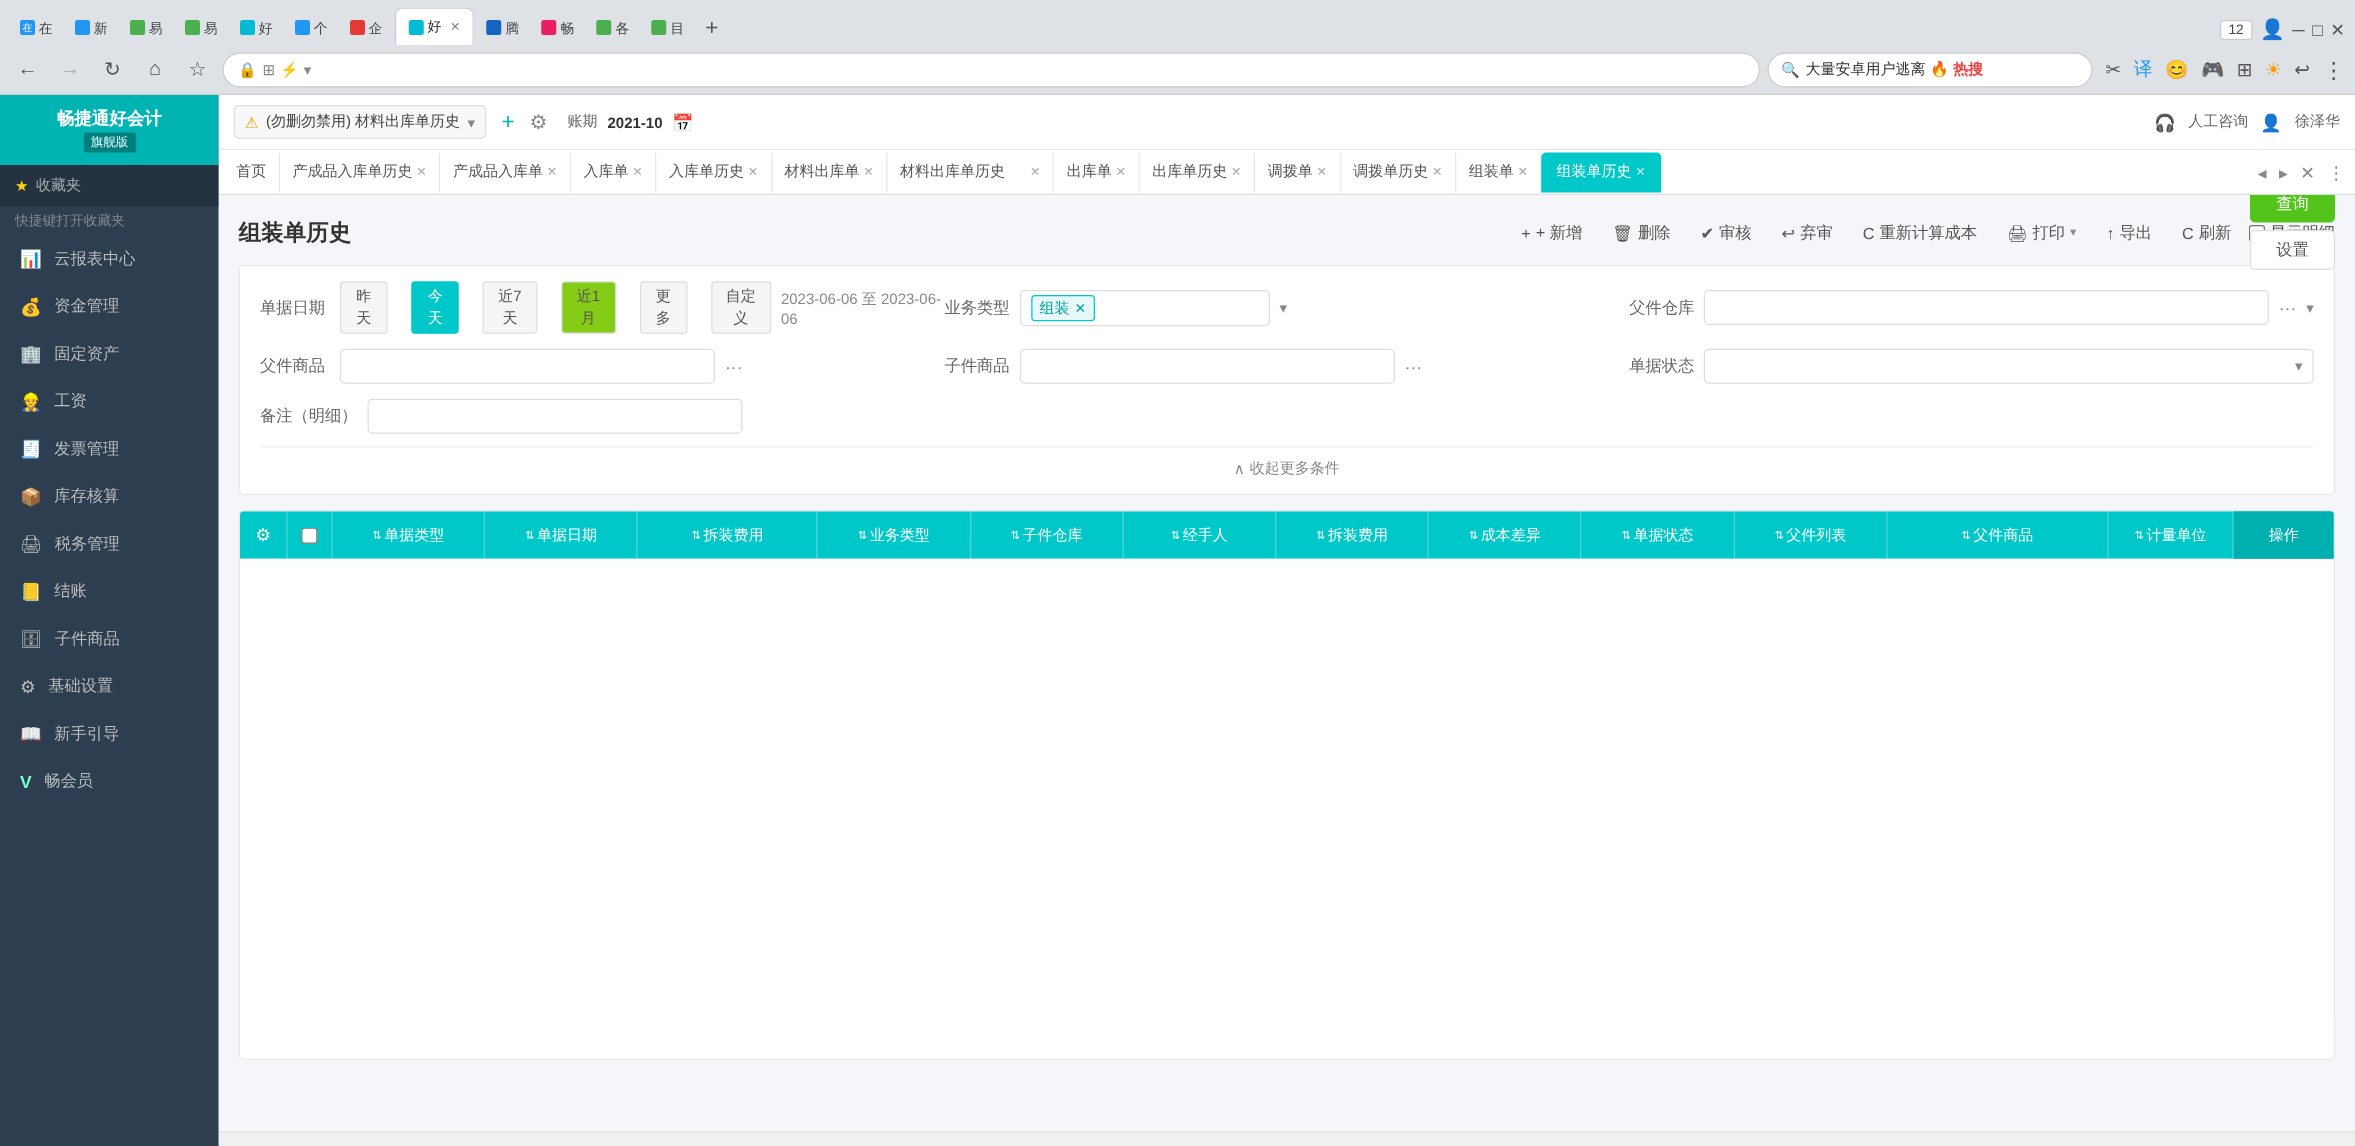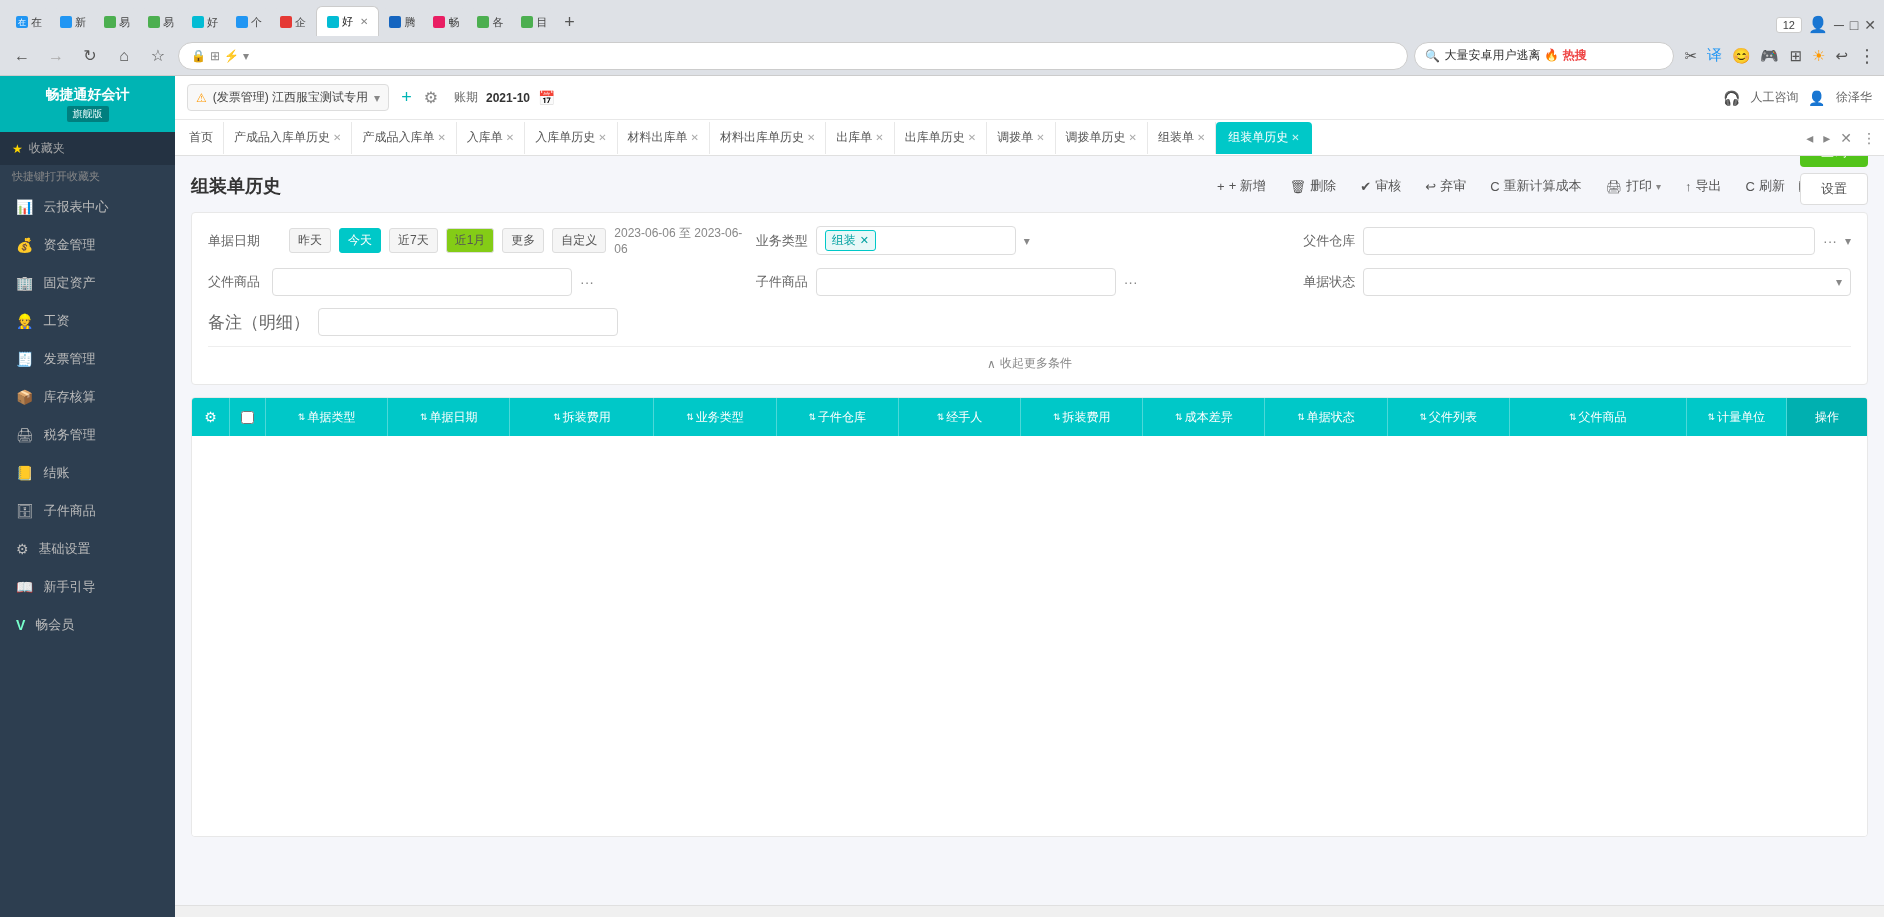--- a/index.html
+++ b/index.html
@@ -162,21 +162,21 @@
       <span style="font-size:14px;font-weight:bold;color:#7fc;">V</span>
       <span>畅会员</span>
     </div>
   </div>
 
   <div style="flex:1;background:#f5f6fa;display:flex;flex-direction:column;overflow:hidden;">
 
     <div style="background:#fff;height:44px;display:flex;align-items:center;padding:0 12px;border-bottom:1px solid #e8e8e8;gap:8px;">
       <div style="display:flex;align-items:center;gap:6px;background:#f8f8f8;border:1px solid #ddd;border-radius:4px;padding:4px 8px;font-size:12px;color:#444;cursor:pointer;max-width:280px;">
         <span style="color:#f90;font-size:12px;">⚠</span>
-        <span>(发票管理) 江西服宝测试专用</span>
+        <span>(勿删勿禁用) 材料出库单历史</span>
         <span style="color:#888;">▾</span>
       </div>
       <div style="font-size:18px;color:#00b4b4;cursor:pointer;padding:0 4px;">+</div>
       <div style="font-size:16px;color:#888;cursor:pointer;">⚙</div>
       <div style="font-size:12px;color:#666;margin-left:8px;">账期</div>
       <div style="font-size:12px;color:#333;font-weight:bold;">2021-10</div>
       <div style="font-size:14px;color:#888;cursor:pointer;">📅</div>
       <div style="margin-left:auto;display:flex;align-items:center;gap:10px;font-size:12px;color:#666;">
         <span style="font-size:14px;">🎧</span>
         <span style="cursor:pointer;">人工咨询</span>
@@ -202,21 +202,21 @@
         <span style="font-size:10px;color:#aaa;cursor:pointer;">✕</span>
       </div>
       <div style="display:flex;align-items:center;gap:3px;padding:0 10px;height:32px;font-size:12px;color:#555;cursor:pointer;border-right:1px solid #e8e8e8;white-space:nowrap;">
         <span>入库单历史</span>
         <span style="font-size:10px;color:#aaa;cursor:pointer;">✕</span>
       </div>
       <div style="display:flex;align-items:center;gap:3px;padding:0 10px;height:32px;font-size:12px;color:#555;cursor:pointer;border-right:1px solid #e8e8e8;white-space:nowrap;">
         <span>材料出库单</span>
         <span style="font-size:10px;color:#aaa;cursor:pointer;">✕</span>
       </div>
-      <div style="display:flex;align-items:center;gap:3px;padding:0 10px;height:32px;font-size:12px;color:#555;cursor:pointer;border-right:1px solid #e8e8e8;white-space:nowrap;">
+      <div style="display:flex;align-items:center;gap:20px;padding:0 10px;height:32px;font-size:12px;color:#555;cursor:pointer;border-right:1px solid #e8e8e8;white-space:nowrap;">
         <span>材料出库单历史</span>
         <span style="font-size:10px;color:#aaa;cursor:pointer;">✕</span>
       </div>
       <div style="display:flex;align-items:center;gap:3px;padding:0 10px;height:32px;font-size:12px;color:#555;cursor:pointer;border-right:1px solid #e8e8e8;white-space:nowrap;">
         <span>出库单</span>
         <span style="font-size:10px;color:#aaa;cursor:pointer;">✕</span>
       </div>
       <div style="display:flex;align-items:center;gap:3px;padding:0 10px;height:32px;font-size:12px;color:#555;cursor:pointer;border-right:1px solid #e8e8e8;white-space:nowrap;">
         <span>出库单历史</span>
         <span style="font-size:10px;color:#aaa;cursor:pointer;">✕</span>
@@ -290,21 +290,21 @@
           </div>
         </div>
       </div>
 
       <div style="background:#fff;border:1px solid #e8e8e8;border-radius:4px;padding:12px 16px;margin-bottom:12px;">
 
         <div style="display:flex;align-items:center;gap:0;margin-bottom:12px;">
 
           <div style="display:flex;align-items:center;gap:8px;flex:1;">
             <span style="font-size:13px;color:#666;white-space:nowrap;min-width:56px;">单据日期</span>
-            <div style="display:flex;align-items:center;gap:8px;margin-left:17px;">
+            <div style="display:flex;align-items:center;gap:19px;">
               <button style="padding:3px 8px;font-size:12px;color:#555;background:#f5f5f5;border:1px solid #ddd;border-radius:3px;cursor:pointer;">昨天</button>
               <button style="padding:3px 8px;font-size:12px;color:#fff;background:#00c8c8;border:1px solid #00c8c8;border-radius:3px;cursor:pointer;">今天</button>
               <button style="padding:3px 8px;font-size:12px;color:#555;background:#f5f5f5;border:1px solid #ddd;border-radius:3px;cursor:pointer;">近7天</button>
               <button style="padding:3px 8px;font-size:12px;color:#555;background:#84cc16;border:1px solid #ddd;border-radius:3px;cursor:pointer;">近1月</button>
               <button style="padding:3px 8px;font-size:12px;color:#555;background:#f5f5f5;border:1px solid #ddd;border-radius:3px;cursor:pointer;">更多</button>
               <button style="padding:3px 8px;font-size:12px;color:#555;background:#f5f5f5;border:1px solid #ddd;border-radius:3px;cursor:pointer;">自定义</button>
             </div>
             <div style="font-size:12px;color:#888;">2023-06-06 至 2023-06-06</div>
           </div>
 
@@ -347,21 +347,21 @@
           <div style="display:flex;align-items:center;gap:8px;flex:1;">
             <span style="font-size:13px;color:#666;white-space:nowrap;">单据状态</span>
             <div style="flex:1;border:1px solid #ddd;border-radius:4px;padding:4px 8px;font-size:12px;background:#fff;min-width:120px;height:28px;display:flex;align-items:center;cursor:pointer;">
               <span style="flex:1;"></span>
               <span style="color:#888;">▾</span>
             </div>
           </div>
         </div>
 
         <div style="display:flex;align-items:center;gap:8px;margin-bottom:0;">
-          <span style="font-size:17px;color:#666;white-space:nowrap;min-width:56px;">备注（明细）</span>
+          <span style="font-size:13px;color:#666;white-space:nowrap;min-width:56px;">备注（明细）</span>
           <div style="border:1px solid #ddd;border-radius:4px;padding:4px 8px;font-size:12px;background:#fff;width:300px;height:28px;display:flex;align-items:center;">
           </div>
         </div>
 
         <div style="display:flex;align-items:center;justify-content:center;gap:4px;color:#888;font-size:12px;cursor:pointer;padding:8px 0 0;margin-top:10px;border-top:1px solid #eee;">
           <span style="font-size:12px;">∧</span>
           <span>收起更多条件</span>
         </div>
       </div>
 

